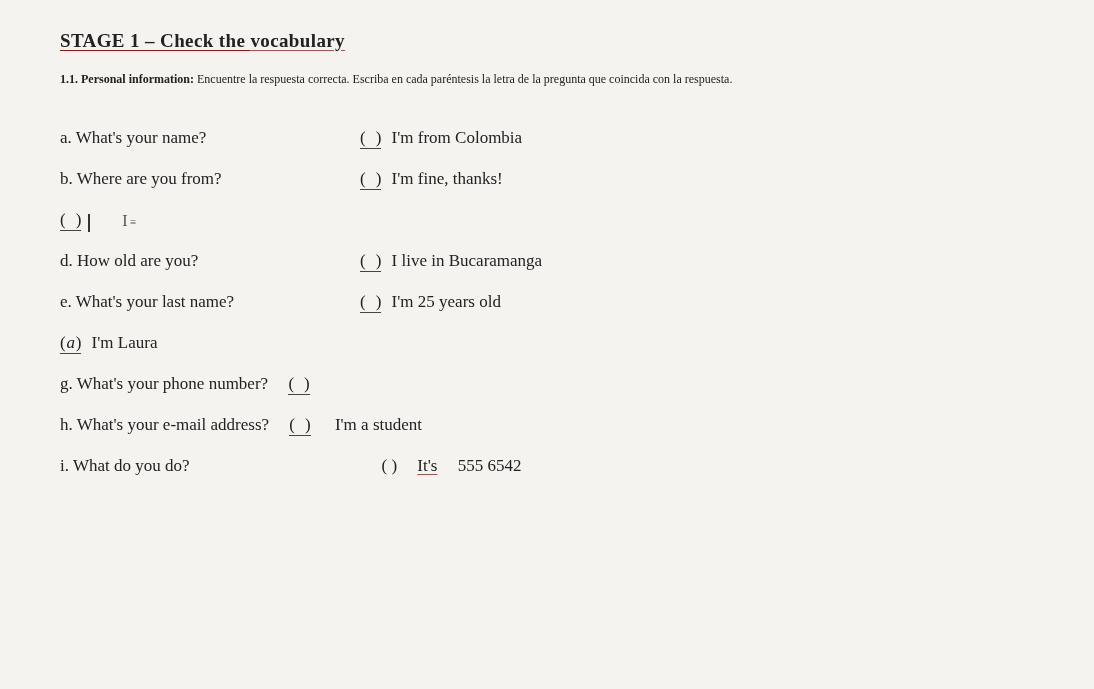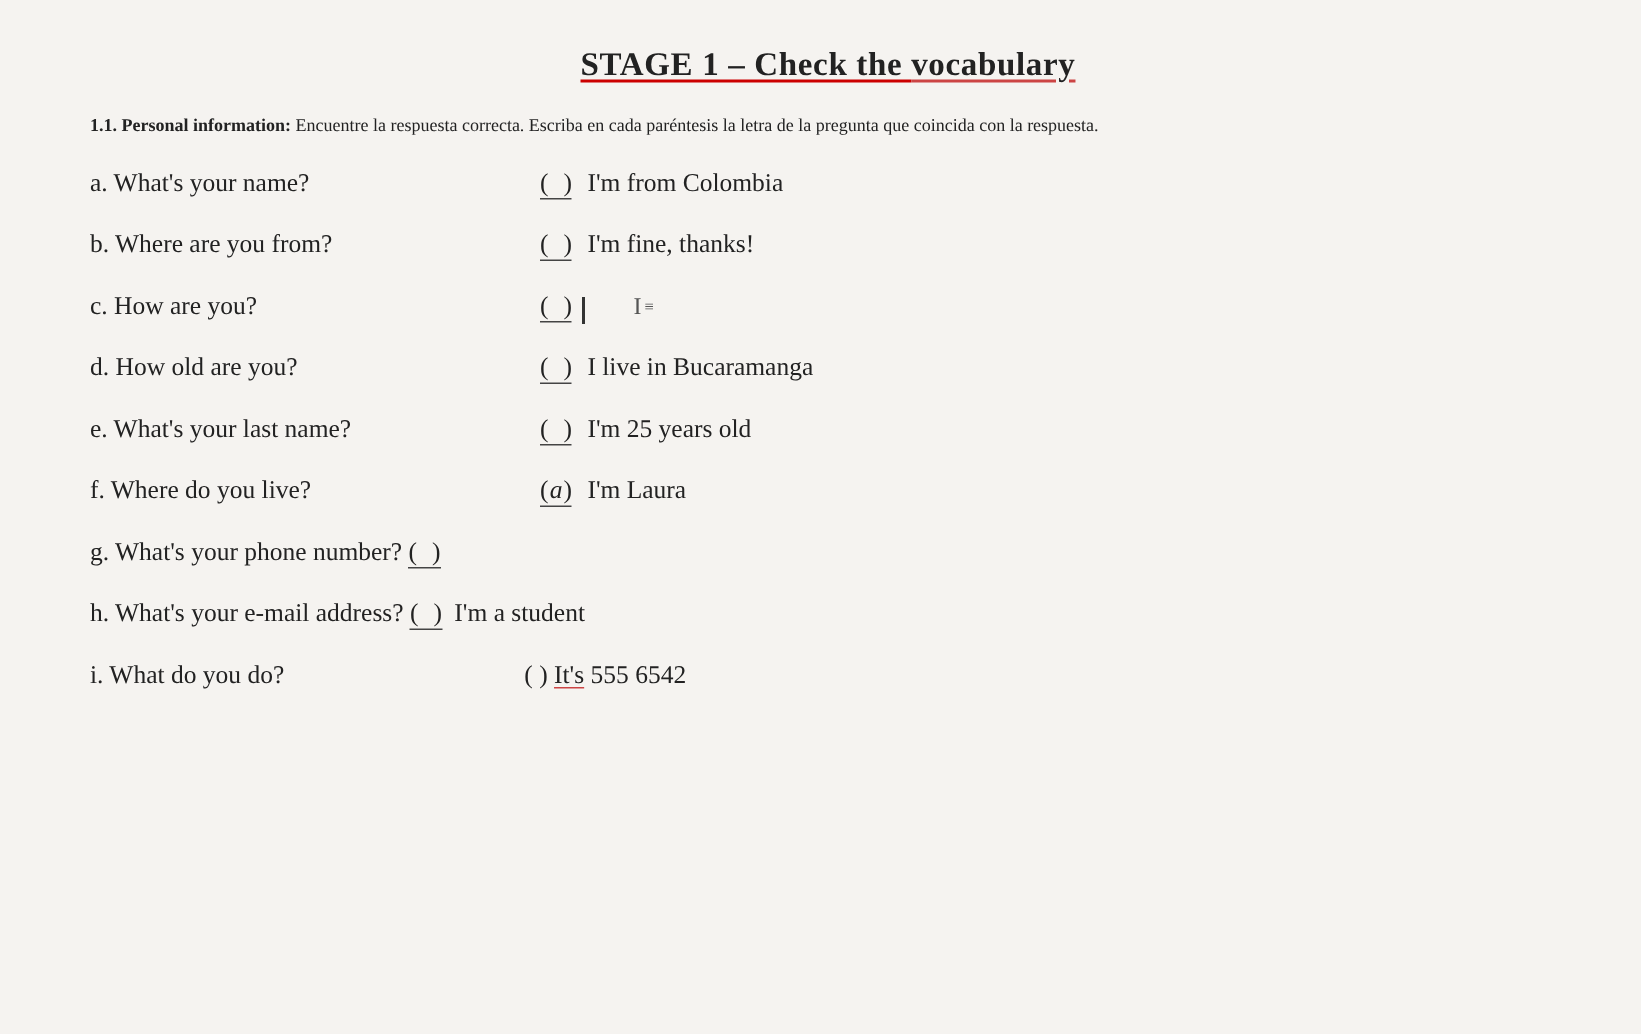--- a/index.html
+++ b/index.html
@@ -12,23 +12,23 @@
       background-color: #f5f3f0;
       font-family: Georgia, 'Times New Roman', serif;
       font-size: 17px;
       color: #222;
       width: 1094px;
       min-height: 689px;
       padding: 30px 50px 30px 60px;
     }
 
     .page-title {
-      text-align: center;
+      text-align: left;
       font-weight: bold;
-      font-size: 22px;
+      font-size: 19px;
       margin-bottom: 18px;
       letter-spacing: 0.02em;
     }
 
     .page-title span {
       text-decoration: underline;
       text-decoration-color: #cc0000;
       text-underline-offset: 3px;
     }
 
@@ -38,21 +38,21 @@
       line-height: 1.5;
     }
 
     .section-header strong {
       font-weight: bold;
     }
 
     .questions-area {
       display: flex;
       flex-direction: column;
-      margin-top: 20px;
+      margin-top: 40px;
       gap: 0px;
     }
 
     .qa-row {
       display: flex;
       align-items: baseline;
       margin-bottom: 20px;
     }
 
     .question {
@@ -86,20 +86,21 @@
       margin-left: 1px;
       vertical-align: middle;
       position: relative;
       top: 2px;
     }
 
     .full-row {
       display: flex;
       align-items: baseline;
       margin-bottom: 20px;
+      gap: 16px;
     }
   </style>
 </head>
 <body>
 
 <div class="page-title">
   <span>STAGE 1 – Check the </span><span style="text-decoration: underline; text-decoration-color: #cc4444; text-underline-offset:3px;">vocabulary</span>
 </div>
 
 <div class="section-header">
@@ -128,21 +129,20 @@
       <span class="underline-paren">
         <span>(</span>
           <span style="min-width:10px; display:inline-block;">&nbsp;</span>
           <span>)</span>
       </span>
       <span>&nbsp;I'm fine, thanks!</span>
     </div>
   </div>
 
   <div class="qa-row">
-    <div class="question">c. How are you?</div>
     <div class="answer" style="align-items:center;">
       <span class="underline-paren">
         <span>(</span>
           <span style="min-width:10px; display:inline-block;">&nbsp;</span>
           <span>)</span>
       </span>
       <span class="text-cursor-symbol"></span>
       <span style="margin-left:30px; font-size:16px; color:#555; letter-spacing:1px;">I<span style="font-size:11px; vertical-align:middle; margin-left:1px;">≡</span></span>
     </div>
   </div>
@@ -165,21 +165,20 @@
       <span class="underline-paren">
         <span>(</span>
           <span style="min-width:10px; display:inline-block;">&nbsp;</span>
           <span>)</span>
       </span>
       <span>&nbsp;I'm 25 years old</span>
     </div>
   </div>
 
   <div class="qa-row">
-    <div class="question">f. Where do you live?</div>
     <div class="answer">
       <span class="underline-paren">
         <span>(</span>
           <span style="min-width:10px; display:inline-block; text-align:center; font-style:italic;">a</span>
           <span>)</span>
       </span>
       <span>&nbsp;I'm Laura</span>
     </div>
   </div>
 

